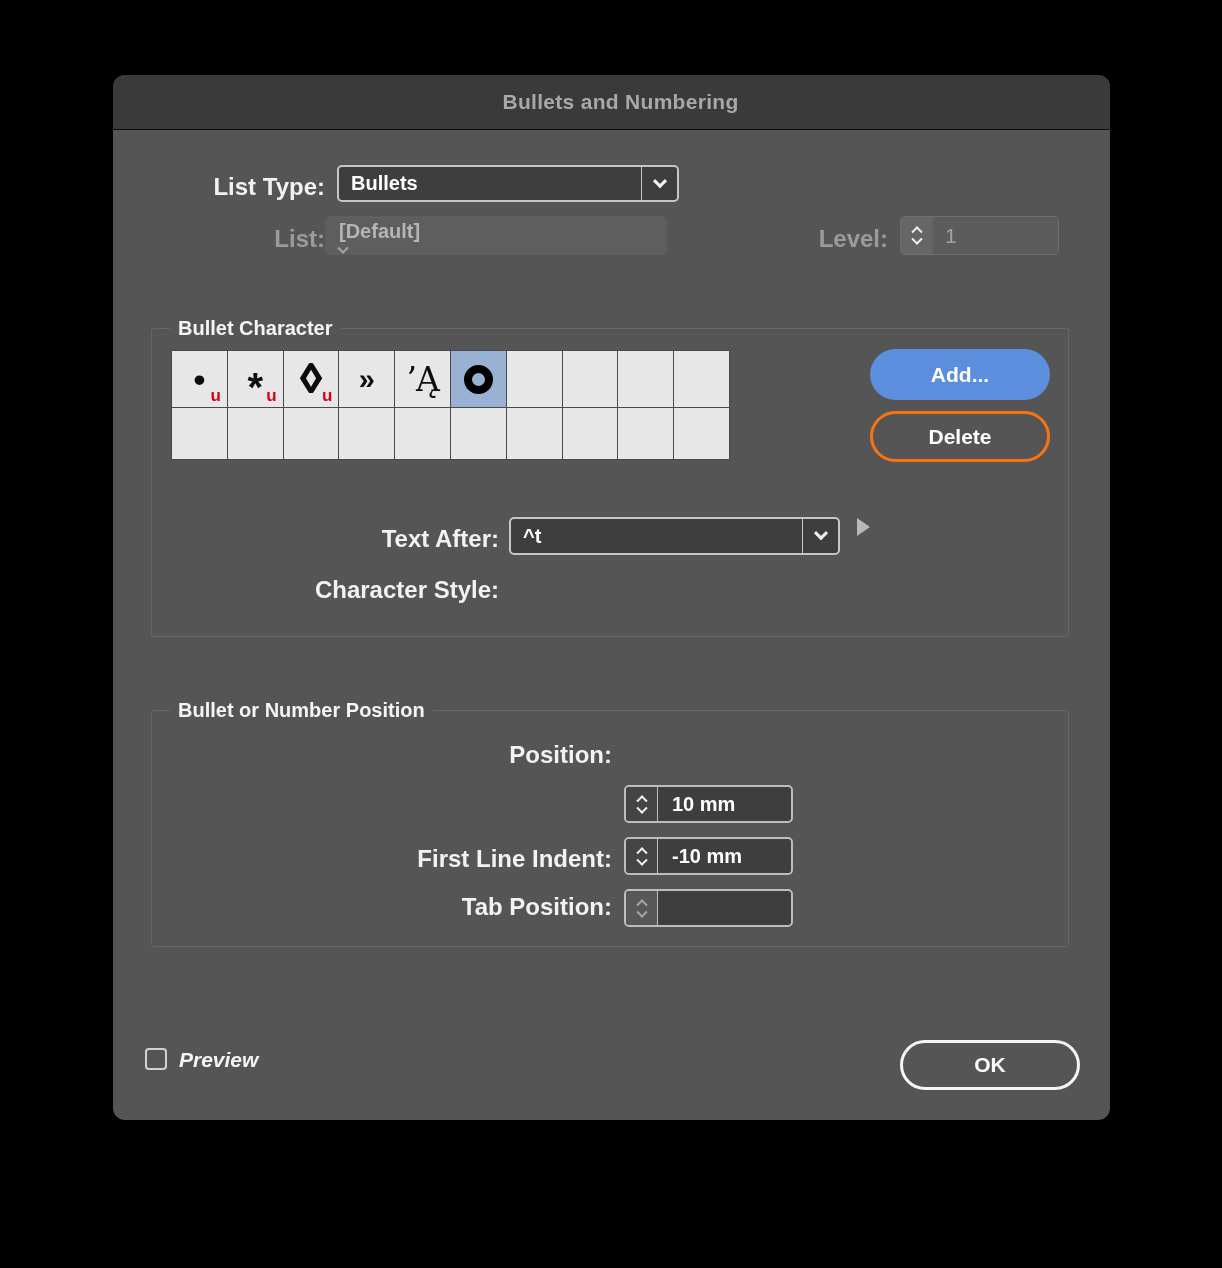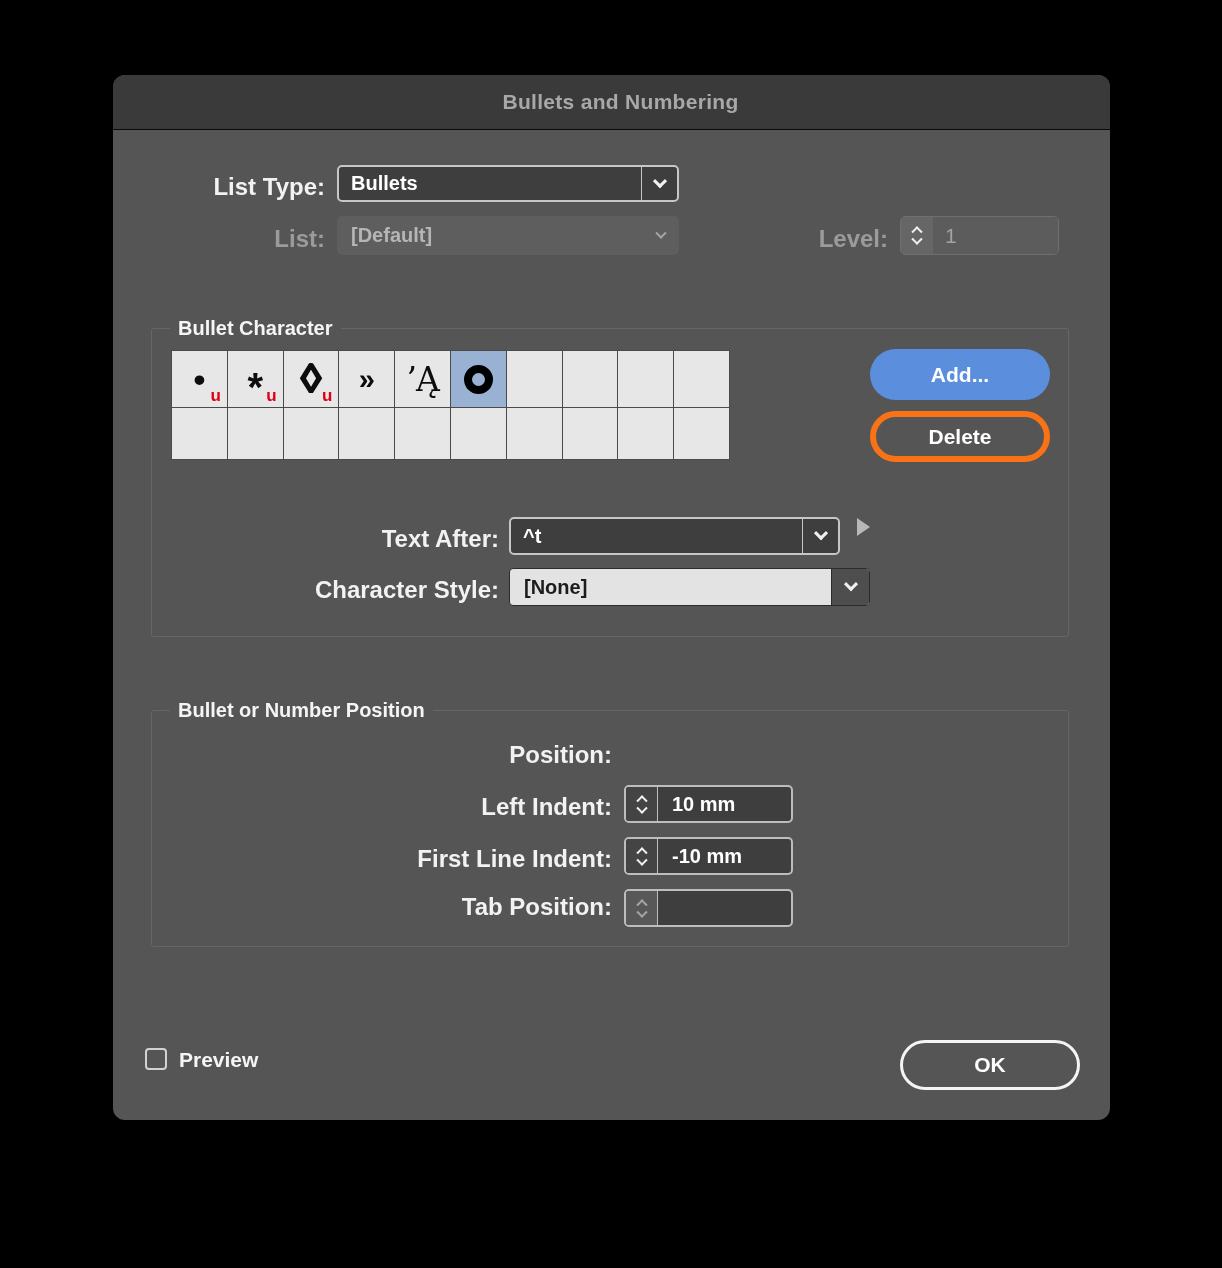--- a/index.html
+++ b/index.html
@@ -61,21 +61,21 @@
   .glyph.lozenge { font-size:42px; text-shadow:0.8px 0 0 #0d0d0d,-0.8px 0 0 #0d0d0d; }
   .glyph.guillemet { font-size:29px; font-weight:600; }
   .glyph.serifA { font-family:"DejaVu Serif",serif; font-weight:400; font-size:33px; }
   .ring { display:block; width:29px; height:29px; border:8px solid #000; border-radius:50%; }
   .umark { position:absolute; right:6px; bottom:1px; color:#e00016; font-size:17px; font-weight:700; }
 
   
   .btn { position:absolute; border-radius:26px; display:flex; align-items:center; justify-content:center;
          color:#ffffff; font-size:21px; font-weight:700; cursor:default; background:transparent; }
   .btn.primary-blue { background:#5b8fdd; }
-  .btn.outlined { border:6px solid #f97316; }
+  .btn.outlined { border:3px solid #f97316; }
   .btn.default-btn { border:3px solid #f4f4f4;justify-content:center; }
 
   
   .combo.light { background:#e3e3e3; border:1px solid #2c2c2c; border-radius:4px; }
   .combo.light .val { color:#1c1c1c; padding-left:14px; font-weight:700; }
   .combo.light .chevseg { width:38px; background:#4e4e4e; border-left:1px solid #2c2c2c; }
 
   
   .numctl { position:absolute; display:flex; background:#3e3e3e; border:2px solid #bdbdbd;
             border-radius:5px; overflow:hidden; }
@@ -103,21 +103,21 @@
 
     <div class="label" style="left:20px; top:98px; width:192px;">List Type:</div>
     <div class="combo" style="left:224px; top:90px; width:342px; height:37px;">
       <div class="val">Bullets</div>
       <div class="chevseg">
         <span class="chev"></span>
       </div>
     </div>
 
     <div class="label dim" style="left:20px; top:150px; width:192px;">List:</div>
-    <div class="combo disabled" style="left:224px; top:141px; width:342px; height:39px;">
+    <div class="combo disabled" style="left:212px; top:141px; width:342px; height:39px;flex-direction:column;">
       <div class="val">[Default]</div>
       <div class="chevseg">
         <span class="chev small gray"></span>
       </div>
     </div>
 
     <div class="label dim" style="left:650px; top:150px; width:125px;">Level:</div>
     <div class="levelctl" style="left:787px; top:141px; width:159px; height:39px;">
       <div class="stepper">
         <span class="chev small up"></span>
@@ -180,34 +180,27 @@
     <div class="label" style="left:150px; top:450px; width:236px;">Text After:</div>
     <div class="combo" style="left:396px; top:442px; width:331px; height:38px;">
       <input value="^t" style="">
       <div class="chevseg">
         <span class="chev"></span>
       </div>
     </div>
     <div class="flyout-tri" style="left:744px; top:443px;"></div>
 
     <div class="label" style="left:150px; top:501px; width:236px;">Character Style:</div>
-    <div class="combo light" style="left:396px; top:493px; width:361px; height:38px;">
-      <div class="val">[None]</div>
-      <div class="chevseg">
-        <span class="chev"></span>
-      </div>
-    </div>
 
     <fieldset class="group" style="left:38px; top:624px; width:918px; height:248px;">
       <legend>Bullet or Number Position</legend>
     </fieldset>
 
     <div class="label" style="left:200px; top:666px; width:299px;">Position:</div>
 
-    <div class="label" style="left:200px; top:718px; width:299px;">Left Indent:</div>
     <div class="numctl" style="left:511px; top:710px; width:169px; height:38px;">
       <div class="stepper">
         <span class="chev small up"></span>
         <span class="chev small"></span>
       </div>
       <input value="10 mm" style="">
     </div>
 
     <div class="label" style="left:200px; top:770px; width:299px;">First Line Indent:</div>
     <div class="numctl" style="left:511px; top:762px; width:169px; height:38px;">
@@ -221,20 +214,20 @@
     <div class="label" style="left:200px; top:818px; width:299px;">Tab Position:</div>
     <div class="numctl" style="left:511px; top:814px; width:169px; height:38px;">
       <div class="stepper disabled">
         <span class="chev small up gray"></span>
         <span class="chev small gray"></span>
       </div>
       <input value="" style="">
     </div>
 
     <div class="checkbox" style="left:32px; top:973px;"></div>
-    <div class="chk-label" style="left:66px; top:973px; width:200px;">Preview</div>
+    <div class="chk-label" style="left:66px; top:973px; width:200px;font-style:italic;">Preview</div>
 
     <div class="btn default-btn" style="left:787px; top:965px; width:180px; height:50px;">
       <span>OK</span>
     </div>
 
   </div>
 </div>
 
 </body></html>

